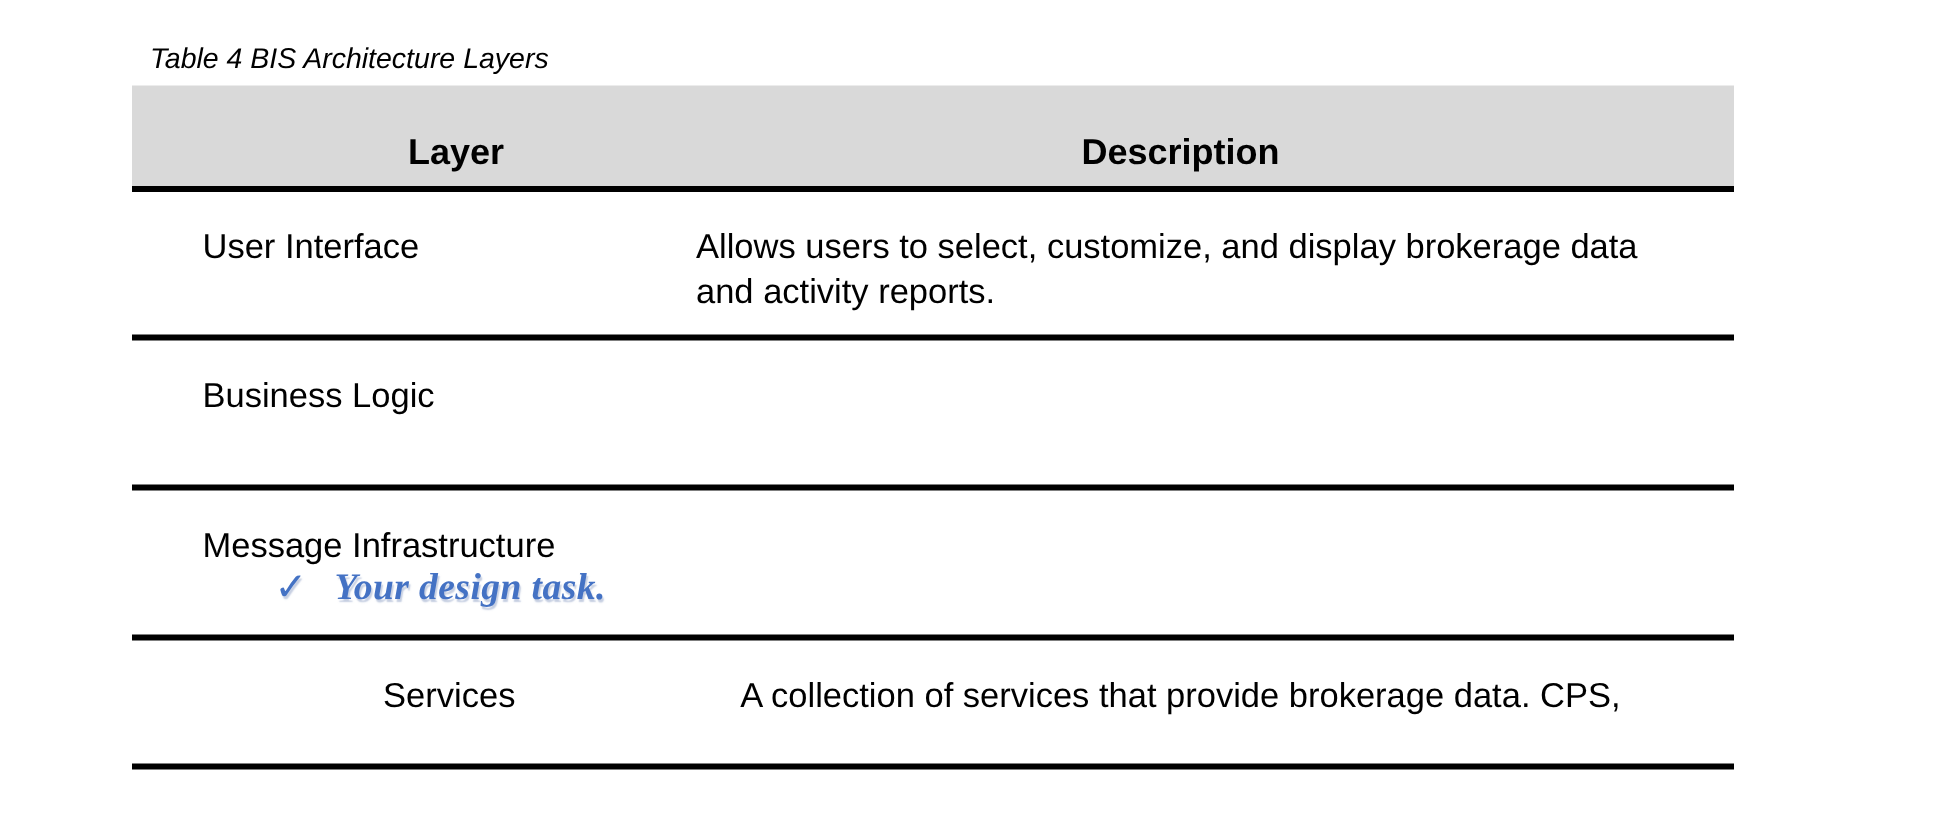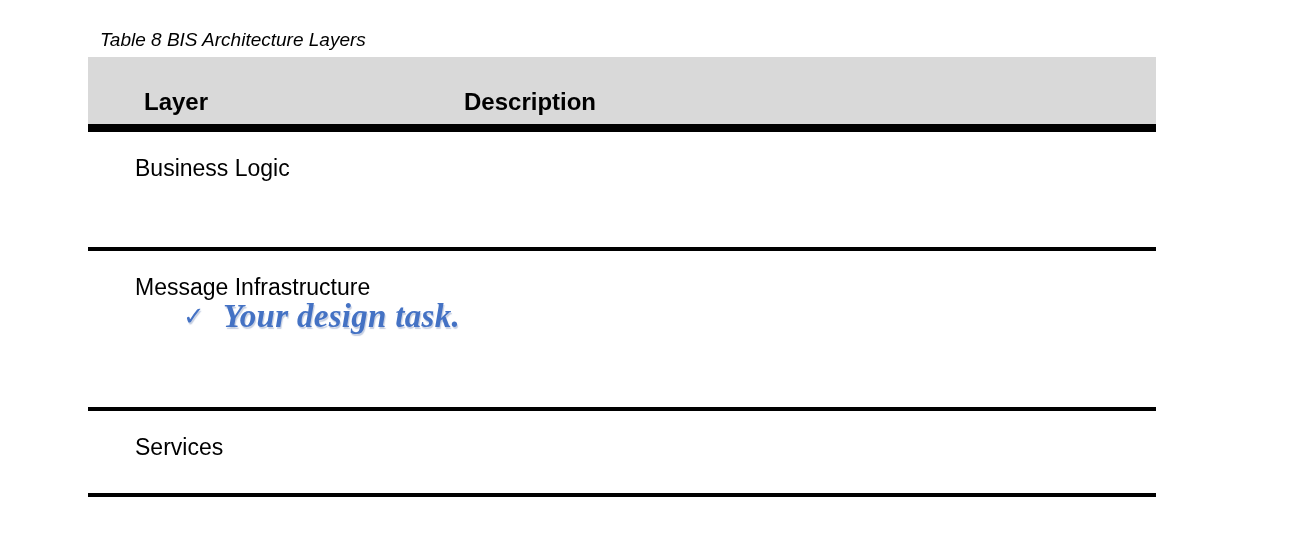--- a/index.html
+++ b/index.html
@@ -50,20 +50,21 @@
     height: 0;
     border-bottom: 4px solid #000000;
     width: 100%;
   }
 
   
   .header-row {
     background: #d9d9d9;
     height: 67px;
     align-items: flex-end;
+    text-align: center;
   }
   .header-row .cell-layer,
   .header-row .cell-desc {
     font-weight: bold;
     font-size: 24px;
     line-height: 28px;
     padding-bottom: 8px;
   }
   .header-row .cell-layer { padding-left: 56px; }
 
@@ -80,23 +81,23 @@
     box-sizing: border-box;
     padding-left: 0;
     padding-right: 46px;
     font-size: 23px;
     line-height: 30px;
   }
 
   
   .body-row { padding-top: 21px; }
   .body-row.r1 { height: 95px; }
-  .body-row.r2 { height: 115px; }
-  .body-row.r3 { height: 156px; }
-  .body-row.r4 { height: 82px; }
+  .body-row.r2 { height: 96px; }
+  .body-row.r3 { height: 96px; }
+  .body-row.r4 { height: 82px; text-align: center; }
 
   
   .annotation {
     position: absolute;
     left: 95px;
     top: 51px;
     display: flex;
     align-items: center;
     white-space: nowrap;
   }
@@ -107,55 +108,60 @@
     line-height: 26px;
     font-size: 26px;
     color: #4472c4;
     text-shadow: 1px 2px 1px rgba(150,165,200,0.55);
     font-family: "DejaVu Sans", sans-serif;
   }
   .annotation-text {
     font-family: "Liberation Serif", serif;
     font-style: italic;
     font-weight: bold;
-    font-size: 33px;
+    font-size: 25px;
     line-height: 28px;
     color: #4472c4;
     text-shadow: 1px 2px 1px rgba(150,165,200,0.55);
     margin-left: 14px;
     letter-spacing: 0.3px;
   }
 </style>
 </head>
 <body>
 
-<div class="caption">Table 8 BIS Architecture Layers</div>
+<div class="caption">Table 4 BIS Architecture Layers</div>
 
 <div class="table">
 
   <div class="row header-row">
     <div class="cell-layer">Layer</div>
     <div class="cell-desc">Description</div>
   </div>
   <div class="rule"></div>
 
+  <div class="row body-row r1">
+    <div class="cell-layer">User Interface</div>
+    <div class="cell-desc">Allows users to select, customize, and display brokerage data and activity reports.</div>
+  </div>
   <div class="rule"></div>
 
   <div class="row body-row r2">
     <div class="cell-layer">Business Logic</div>
   </div>
   <div class="rule"></div>
 
   <div class="row body-row r3">
     <div class="cell-layer">Message Infrastructure</div>
     <div class="annotation">
       <span class="check-icon">✓</span>
       <span class="annotation-text">Your design task.</span>
     </div>
   </div>
   <div class="rule"></div>
 
   <div class="row body-row r4">
     <div class="cell-layer">Services</div>
+    <div class="cell-desc">A collection of services that provide brokerage data. CPS,</div>
   </div>
   <div class="rule"></div>
 
 </div>
 
 </body></html>

